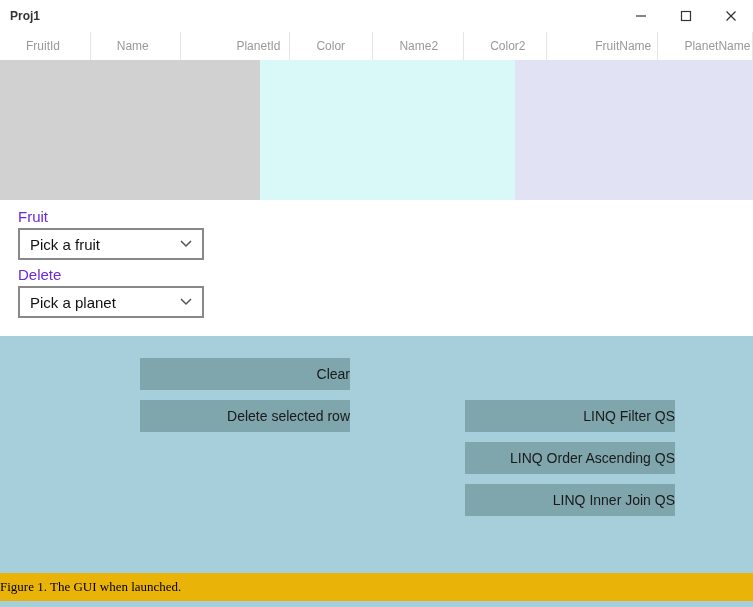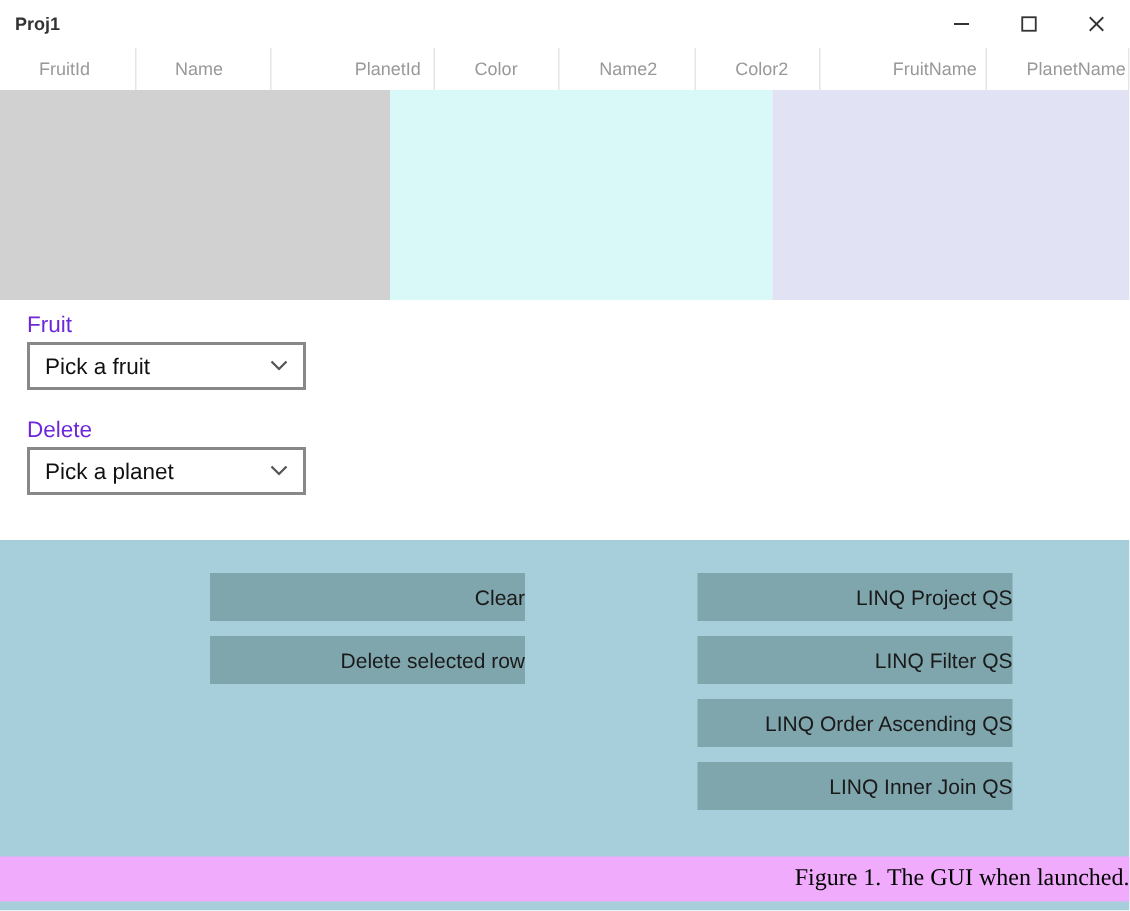--- a/index.html
+++ b/index.html
@@ -88,21 +88,21 @@
     .combo {
       display: flex;
       align-items: center;
       justify-content: space-between;
       width: 186px;
       height: 32px;
       border: 2px solid #888;
       padding: 0 10px 0 10px;
       font-size: 15px;
       color: #111;
-      margin-bottom: 18px;
+      margin-bottom: 6px;
       background: #fff;
     }
     .combo .chev {
       font-size: 12px;
       color: #555;
     }
     .button-area {
       background: #a6cfdb;
       flex: 1;
       padding: 22px 30px 30px 30px;
@@ -127,25 +127,25 @@
     .btn-right {
       position: absolute;
       left: 465px;
       width: 210px;
     }
     .caption {
       position: absolute;
       bottom: 6px;
       left: 0;
       right: 0;
-      text-align: right;
+      text-align: left;
       font-family: Georgia, "Times New Roman", serif;
-      font-size: 16px;
+      font-size: 13px;
       color: #000;
-      background: #f0abfc;
+      background: #eab308;
       padding: 6px 0;
     }
   </style>
 </head>
 <body>
 
 <div class="window">
 
   <div class="titlebar">
     <div class="titlebar-title">Proj1</div>
@@ -208,23 +208,20 @@
   </div>
 
   <div class="button-area">
     <div class="btn btn-left" style="top:22px">
       <span>Clear</span>
     </div>
     <div class="btn btn-left" style="top:64px">
       <span>Delete selected row</span>
     </div>
 
-    <div class="btn btn-right" style="top:22px">
-      <span>LINQ Project QS</span>
-    </div>
     <div class="btn btn-right" style="top:106px">
       <span>LINQ Order Ascending QS</span>
     </div>
     <div class="btn btn-right" style="top:64px">
       <span>LINQ Filter QS</span>
     </div>
     <div class="btn btn-right" style="top:148px">
       <span>LINQ Inner Join QS</span>
     </div>
   </div>

